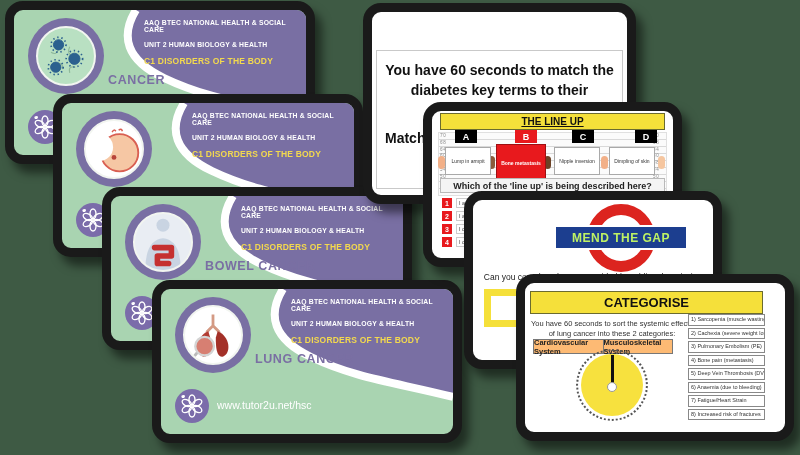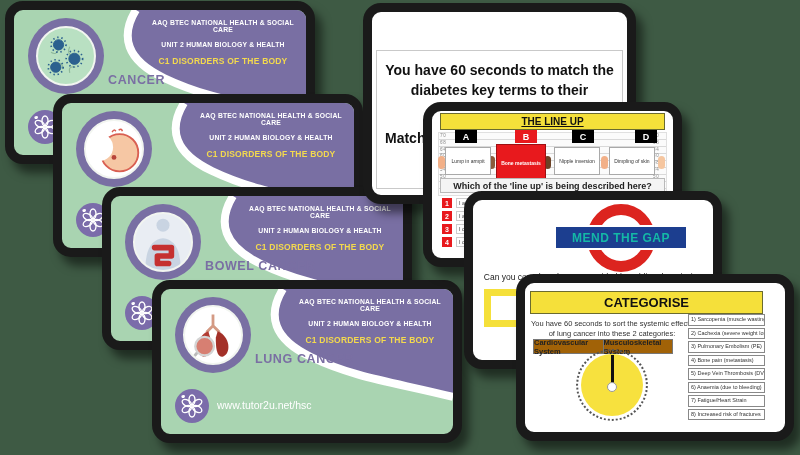--- a/index.html
+++ b/index.html
@@ -23,21 +23,21 @@
 
   
   .card { background: #a9d4b1; width: 310px; height: 163px; }
   .card-1 { left: 5px;   top: 1px;   z-index: 1; }
   .card-2 { left: 53px;  top: 94px;  z-index: 2; }
   .card-3 { left: 102px; top: 187px; z-index: 3; }
   .card-4 { left: 152px; top: 280px; z-index: 4; }
   .card svg.swoosh { position: absolute; inset: 0; width: 100%; height: 100%; }
   .panel-text {
     position: absolute; right: 4px; top: 9px; width: 158px;
-    text-align: center; color: #fff; font-weight: bold;
+    color: #fff; font-weight: bold;
   }
   .panel-line { font-size: 6.8px; letter-spacing: .2px; margin-bottom: 8px; }
   .panel-line.c1 { font-size: 8.5px; color: #f3d94e; margin-top: 2px; }
   .badge {
     position: absolute; left: 14px; top: 8px; width: 76px; height: 76px;
     border-radius: 50%; background: #796fa3;
     display: flex; align-items: center; justify-content: center;
   }
   .badge-inner {
     width: 60px; height: 60px; border-radius: 50%; overflow: hidden;
@@ -121,42 +121,42 @@
 
   
   .mtg { left: 464px; top: 191px; width: 258px; height: 178px; z-index: 7; }
   .roundel-ring {
     position: absolute; left: 114px; top: 4px; width: 68px; height: 68px;
     border: 11px solid #dc241f; border-radius: 50%; background: #fff;
   }
   .roundel-bar {
     position: absolute; left: 81px; top: 25px; width: 134px; height: 25px;
     background: #1c3e8f; border: 2px solid #fff;
-    color: #14b8a6; font-weight: bold; font-size: 12px; letter-spacing: .5px;
+    color: #bef264; font-weight: bold; font-size: 12px; letter-spacing: .5px;
     display: flex; align-items: center; justify-content: center;
   }
   .mtg-question {
     position: absolute; left: 8px; right: 8px; top: 72px;
     font-size: 8.5px; color: #222; text-align: center;
   }
   .gap-box {
     position: absolute; left: 11px; top: 89px; width: 110px; height: 38px;
     border: 7px solid #f5e03a; background: #fff;
   }
 
   
   .cat { left: 516px; top: 274px; width: 278px; height: 167px; z-index: 8; }
   .cat .banner { left: 5px; width: 233px; top: 8px; height: 23px; font-size: 13px; }
   .cat-intro {
     position: absolute; left: 2px; top: 36px; width: 170px;
     font-size: 7.5px; line-height: 1.35; text-align: center; color: #333;
   }
   .cat-table {
     position: absolute; left: 8px; top: 56px; width: 140px; height: 15px;
-    display: flex; border: 1px solid #777; background: #a16207;
+    display: flex; border: 1px solid #777; background: #fdba74;
   }
   .cat-cell {
     flex: 1; font-size: 7.5px; font-weight: bold; color: #222;
     display: flex; align-items: center; justify-content: center;
   }
   .cat-cell:first-child { border-right: 1px solid #777; }
   .timer-ring {
     position: absolute; left: 51px; top: 66px; width: 72px; height: 72px;
     border: 2px dotted #555; border-radius: 50%;
   }

